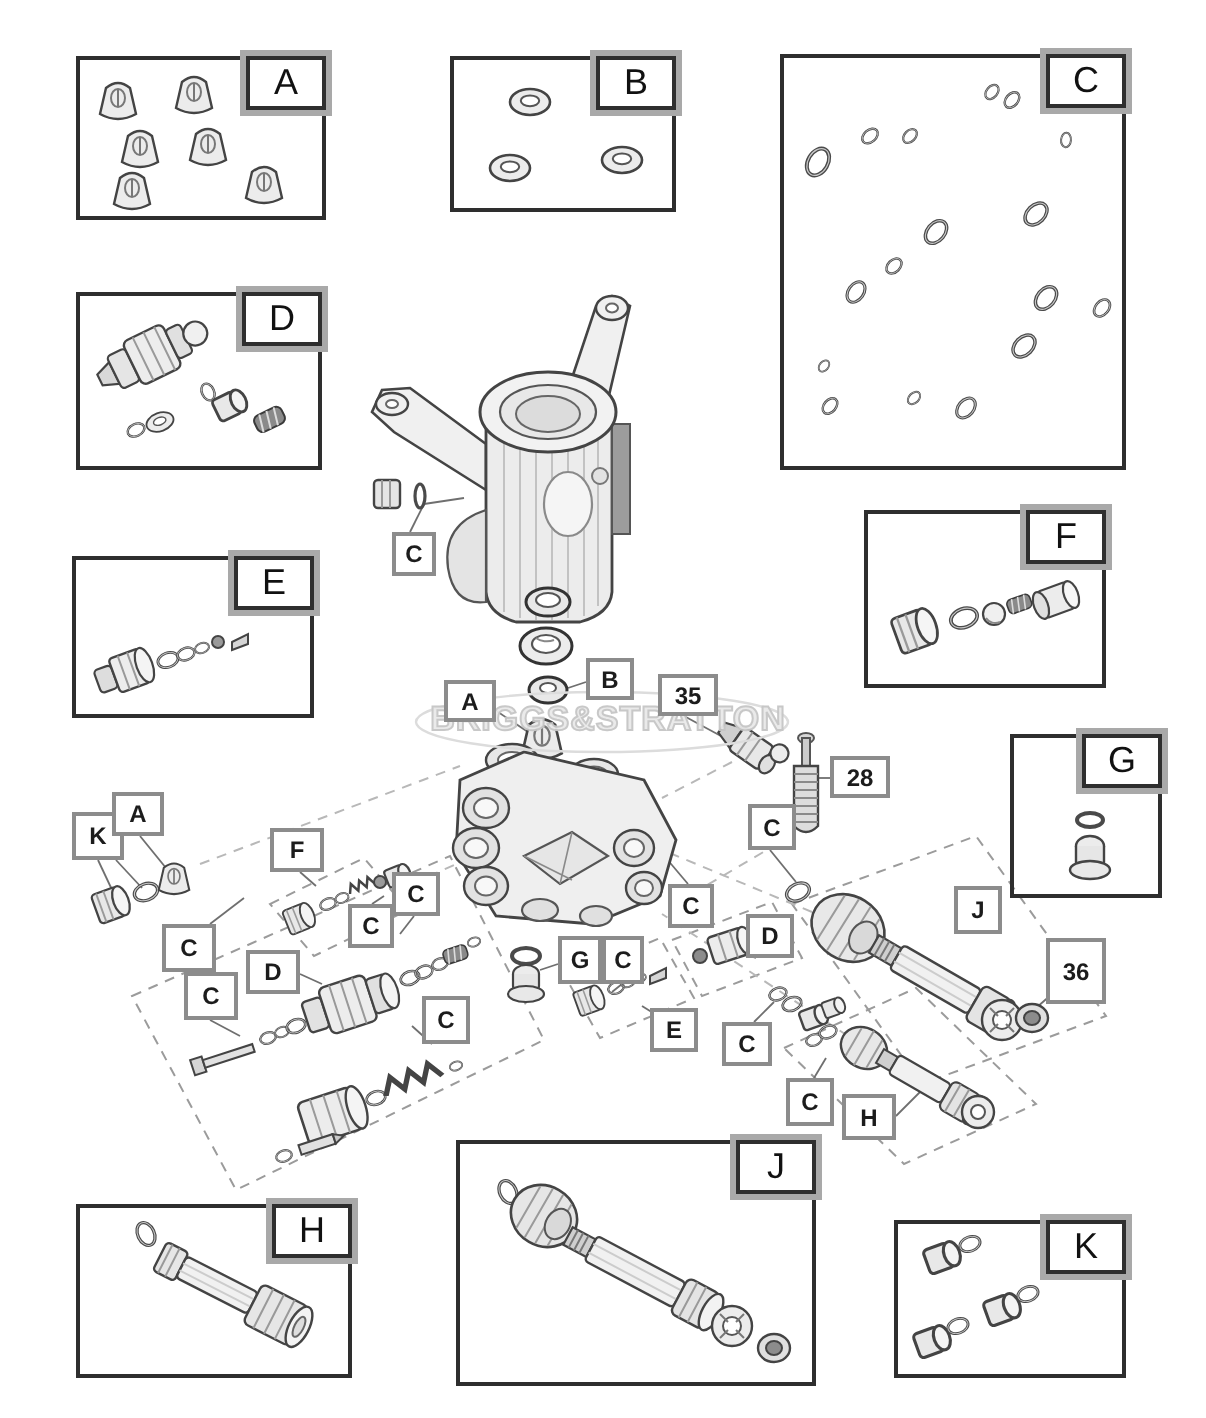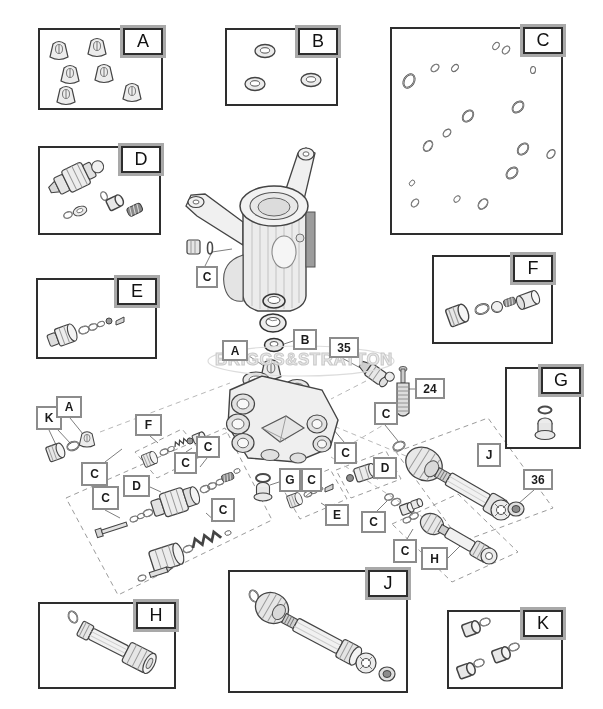--- a/index.html
+++ b/index.html
@@ -459,31 +459,31 @@
       <div class="group-box" style="left: 228px; top: 570px; width: 180px; height: 123px;">
         <div class="group-tag">J</div>
       </div>
       <div class="group-box" style="left: 447px; top: 610px; width: 116px; height: 79px;">
         <div class="group-tag">K</div>
       </div>
       <div class="callout" style="left: 196px; top: 266px; width: 22px; height: 22px;">C</div>
       <div class="callout" style="left: 222px; top: 340px; width: 26px; height: 21px;">A</div>
       <div class="callout" style="left: 293px; top: 329px; width: 24px; height: 21px;">B</div>
       <div class="callout" style="left: 329px; top: 337px; width: 30px; height: 21px;">35</div>
-      <div class="callout" style="left: 415px; top: 378px; width: 30px; height: 21px;">24</div>
+      <div class="callout" style="left: 415px; top: 378px; width: 30px; height: 21px;">28</div>
       <div class="callout" style="left: 374px; top: 402px; width: 24px; height: 23px;">C</div>
       <div class="callout" style="left: 334px; top: 442px; width: 23px; height: 22px;">C</div>
       <div class="callout" style="left: 373px; top: 457px; width: 24px; height: 22px;">D</div>
       <div class="callout" style="left: 279px; top: 468px; width: 22px; height: 24px;">G</div>
       <div class="callout" style="left: 301px; top: 468px; width: 21px; height: 24px;">C</div>
       <div class="callout" style="left: 325px; top: 504px; width: 24px; height: 22px;">E</div>
       <div class="callout" style="left: 361px; top: 511px; width: 25px; height: 22px;">C</div>
       <div class="callout" style="left: 393px; top: 539px; width: 24px; height: 24px;">C</div>
       <div class="callout" style="left: 477px; top: 443px; width: 24px; height: 24px;">J</div>
-      <div class="callout" style="left: 523px; top: 469px; width: 30px; height: 21px;">36</div>
+      <div class="callout" style="left: 523px; top: 469px; width: 30px; height: 33px;">36</div>
       <div class="callout" style="left: 421px; top: 547px; width: 27px; height: 23px;">H</div>
       <div class="callout" style="left: 36px; top: 406px; width: 26px; height: 24px;">K</div>
       <div class="callout" style="left: 56px; top: 396px; width: 26px; height: 22px;">A</div>
       <div class="callout" style="left: 81px; top: 462px; width: 27px; height: 24px;">C</div>
       <div class="callout" style="left: 135px; top: 414px; width: 27px; height: 22px;">F</div>
       <div class="callout" style="left: 174px; top: 452px; width: 23px; height: 22px;">C</div>
       <div class="callout" style="left: 196px; top: 436px; width: 24px; height: 22px;">C</div>
       <div class="callout" style="left: 123px; top: 475px; width: 27px; height: 22px;">D</div>
       <div class="callout" style="left: 92px; top: 486px; width: 27px; height: 24px;">C</div>
       <div class="callout" style="left: 211px; top: 498px; width: 24px; height: 24px;">C</div>

